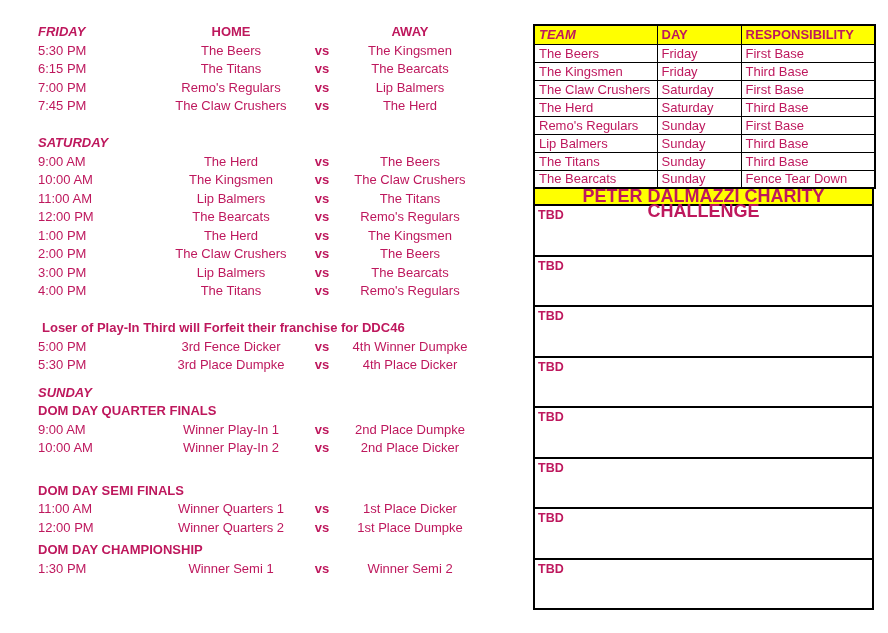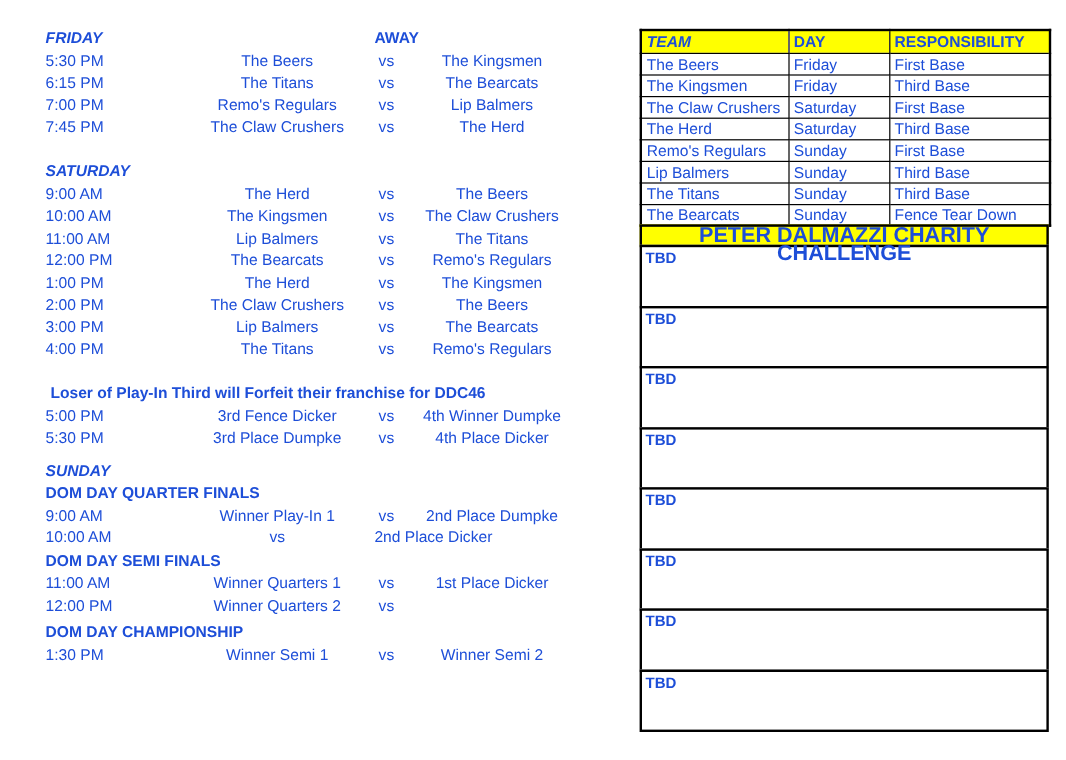--- a/index.html
+++ b/index.html
@@ -1,30 +1,30 @@
 <!DOCTYPE html>
 <html><head>
 <meta charset="utf-8">
 <style>
   * { margin:0; padding:0; box-sizing:border-box; }
   html,body { background:#ffffff; }
   .page {
     position:relative; width:888px; height:633px; background:#ffffff;
-    font-family:"Liberation Sans", sans-serif; color:#1d4ed8; overflow:hidden;
+    font-family:"Liberation Sans", sans-serif; color:#be185d; overflow:hidden;
   }
 
   
   .schedule { position:absolute; left:38px; top:23px; width:452px; font-size:13px; }
   .sched-row {
     display:grid; grid-template-columns:112px 162px 20px 156px;
     height:18.5px; line-height:18.5px; align-items:center; white-space:nowrap;
   }
   .c-time  { text-align:left; }
   .c-home  { text-align:center; }
-  .c-vs    { text-align:center; }
+  .c-vs    { text-align:center;font-weight:bold; }
   .c-away  { text-align:center; }
   .heading { font-weight:bold; }
   .italic  { font-style:italic; }
   .full    { grid-column:1 / -1; text-align:left; }
   .indent  { padding-left:4px; }
 
   
   .rcol { position:absolute; left:533px; top:24px; width:341px; }
   table.resp {
     width:341px; border-collapse:collapse; table-layout:fixed;
@@ -46,20 +46,21 @@
   }
 </style>
 </head>
 <body>
 
 <div class="page">
   <div class="schedule">
       <div class="section" style="margin-top: 0px;">
         <div class="sched-row">
           <span class="c-time heading italic">FRIDAY</span>
+          <span class="c-home heading">HOME</span>
           <span class="c-vs"></span>
           <span class="c-away heading">AWAY</span>
         </div>
         <div class="sched-row">
           <span class="c-time">5:30 PM</span>
           <span class="c-home">The Beers</span>
           <span class="c-vs">vs</span>
           <span class="c-away">The Kingsmen</span>
         </div>
         <div class="sched-row">
@@ -159,38 +160,40 @@
           <span class="full heading">DOM DAY QUARTER FINALS</span>
         </div>
         <div class="sched-row">
           <span class="c-time">9:00 AM</span>
           <span class="c-home">Winner Play-In 1</span>
           <span class="c-vs">vs</span>
           <span class="c-away">2nd Place Dumpke</span>
         </div>
         <div class="sched-row">
           <span class="c-time">10:00 AM</span>
+          <span class="c-home">Winner Play-In 2</span>
           <span class="c-vs">vs</span>
           <span class="c-away">2nd Place Dicker</span>
         </div>
       </div>
-      <div class="section" style="margin-top: 1px;">
+      <div class="section" style="margin-top: 24px;">
         <div class="sched-row">
           <span class="full heading">DOM DAY SEMI FINALS</span>
         </div>
         <div class="sched-row">
           <span class="c-time">11:00 AM</span>
           <span class="c-home">Winner Quarters 1</span>
           <span class="c-vs">vs</span>
           <span class="c-away">1st Place Dicker</span>
         </div>
         <div class="sched-row">
           <span class="c-time">12:00 PM</span>
           <span class="c-home">Winner Quarters 2</span>
           <span class="c-vs">vs</span>
+          <span class="c-away">1st Place Dumpke</span>
         </div>
       </div>
       <div class="section" style="margin-top: 4px;">
         <div class="sched-row">
           <span class="full heading">DOM DAY CHAMPIONSHIP</span>
         </div>
         <div class="sched-row">
           <span class="c-time">1:30 PM</span>
           <span class="c-home">Winner Semi 1</span>
           <span class="c-vs">vs</span>

